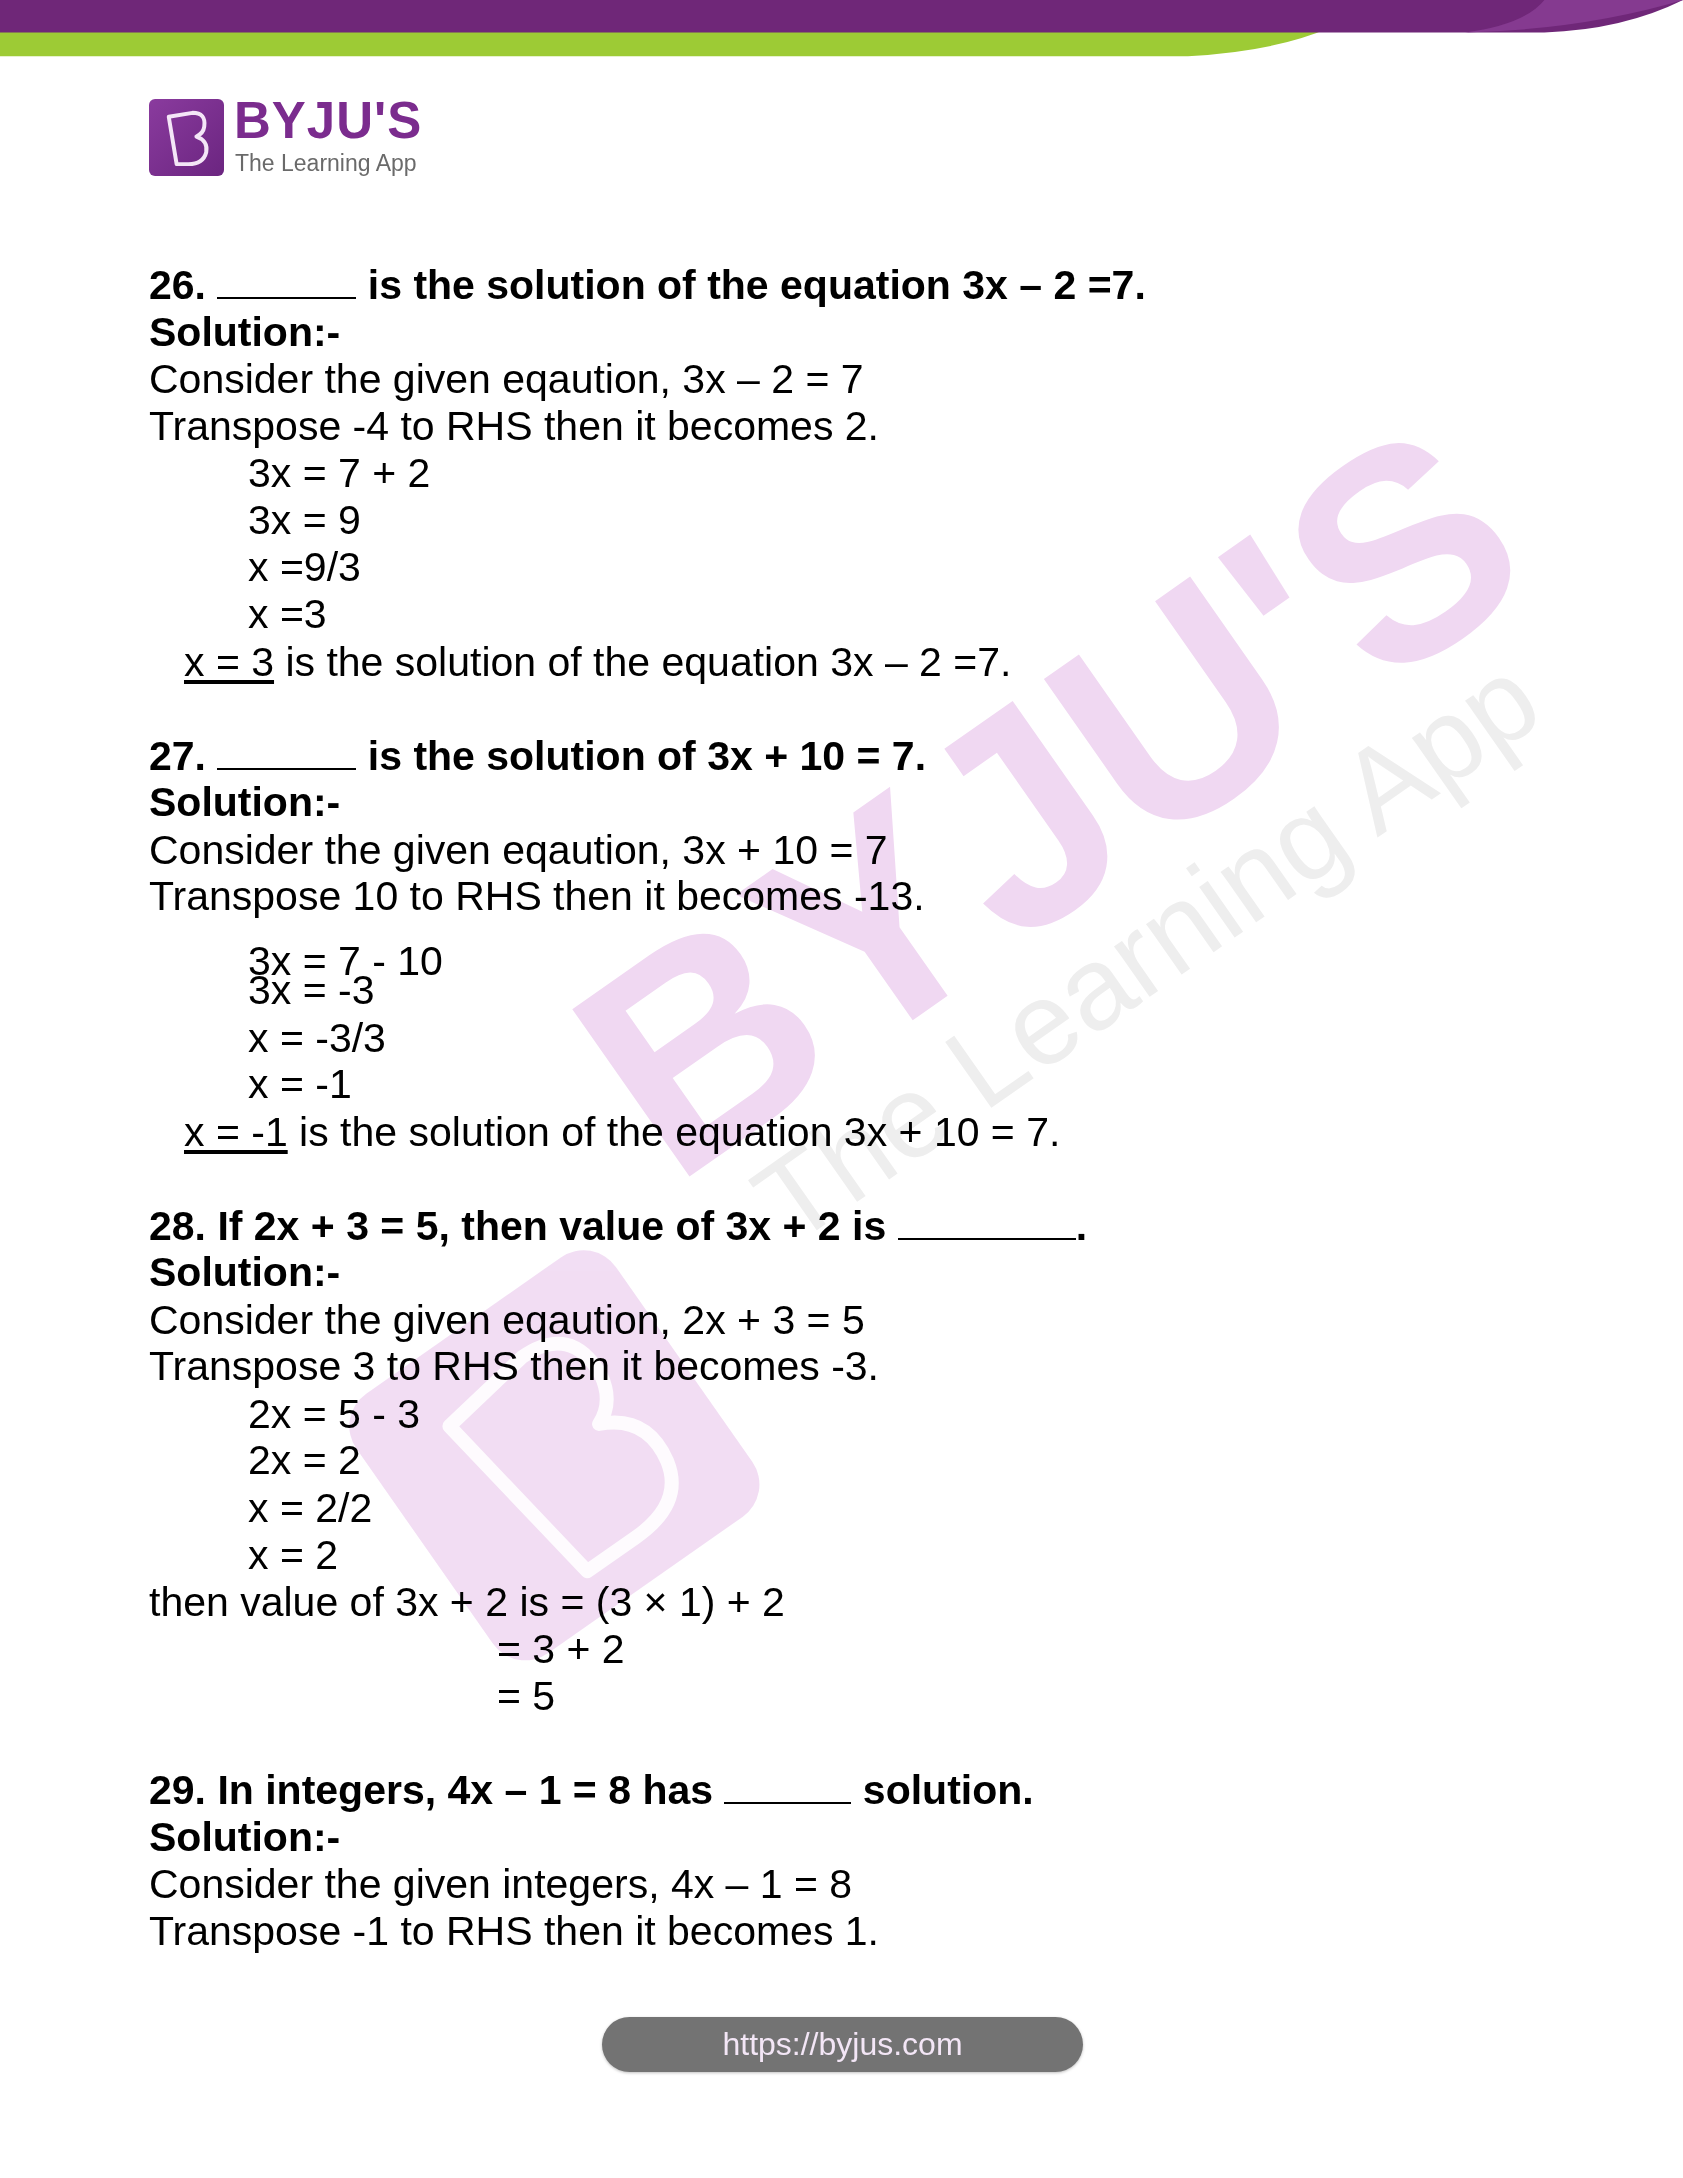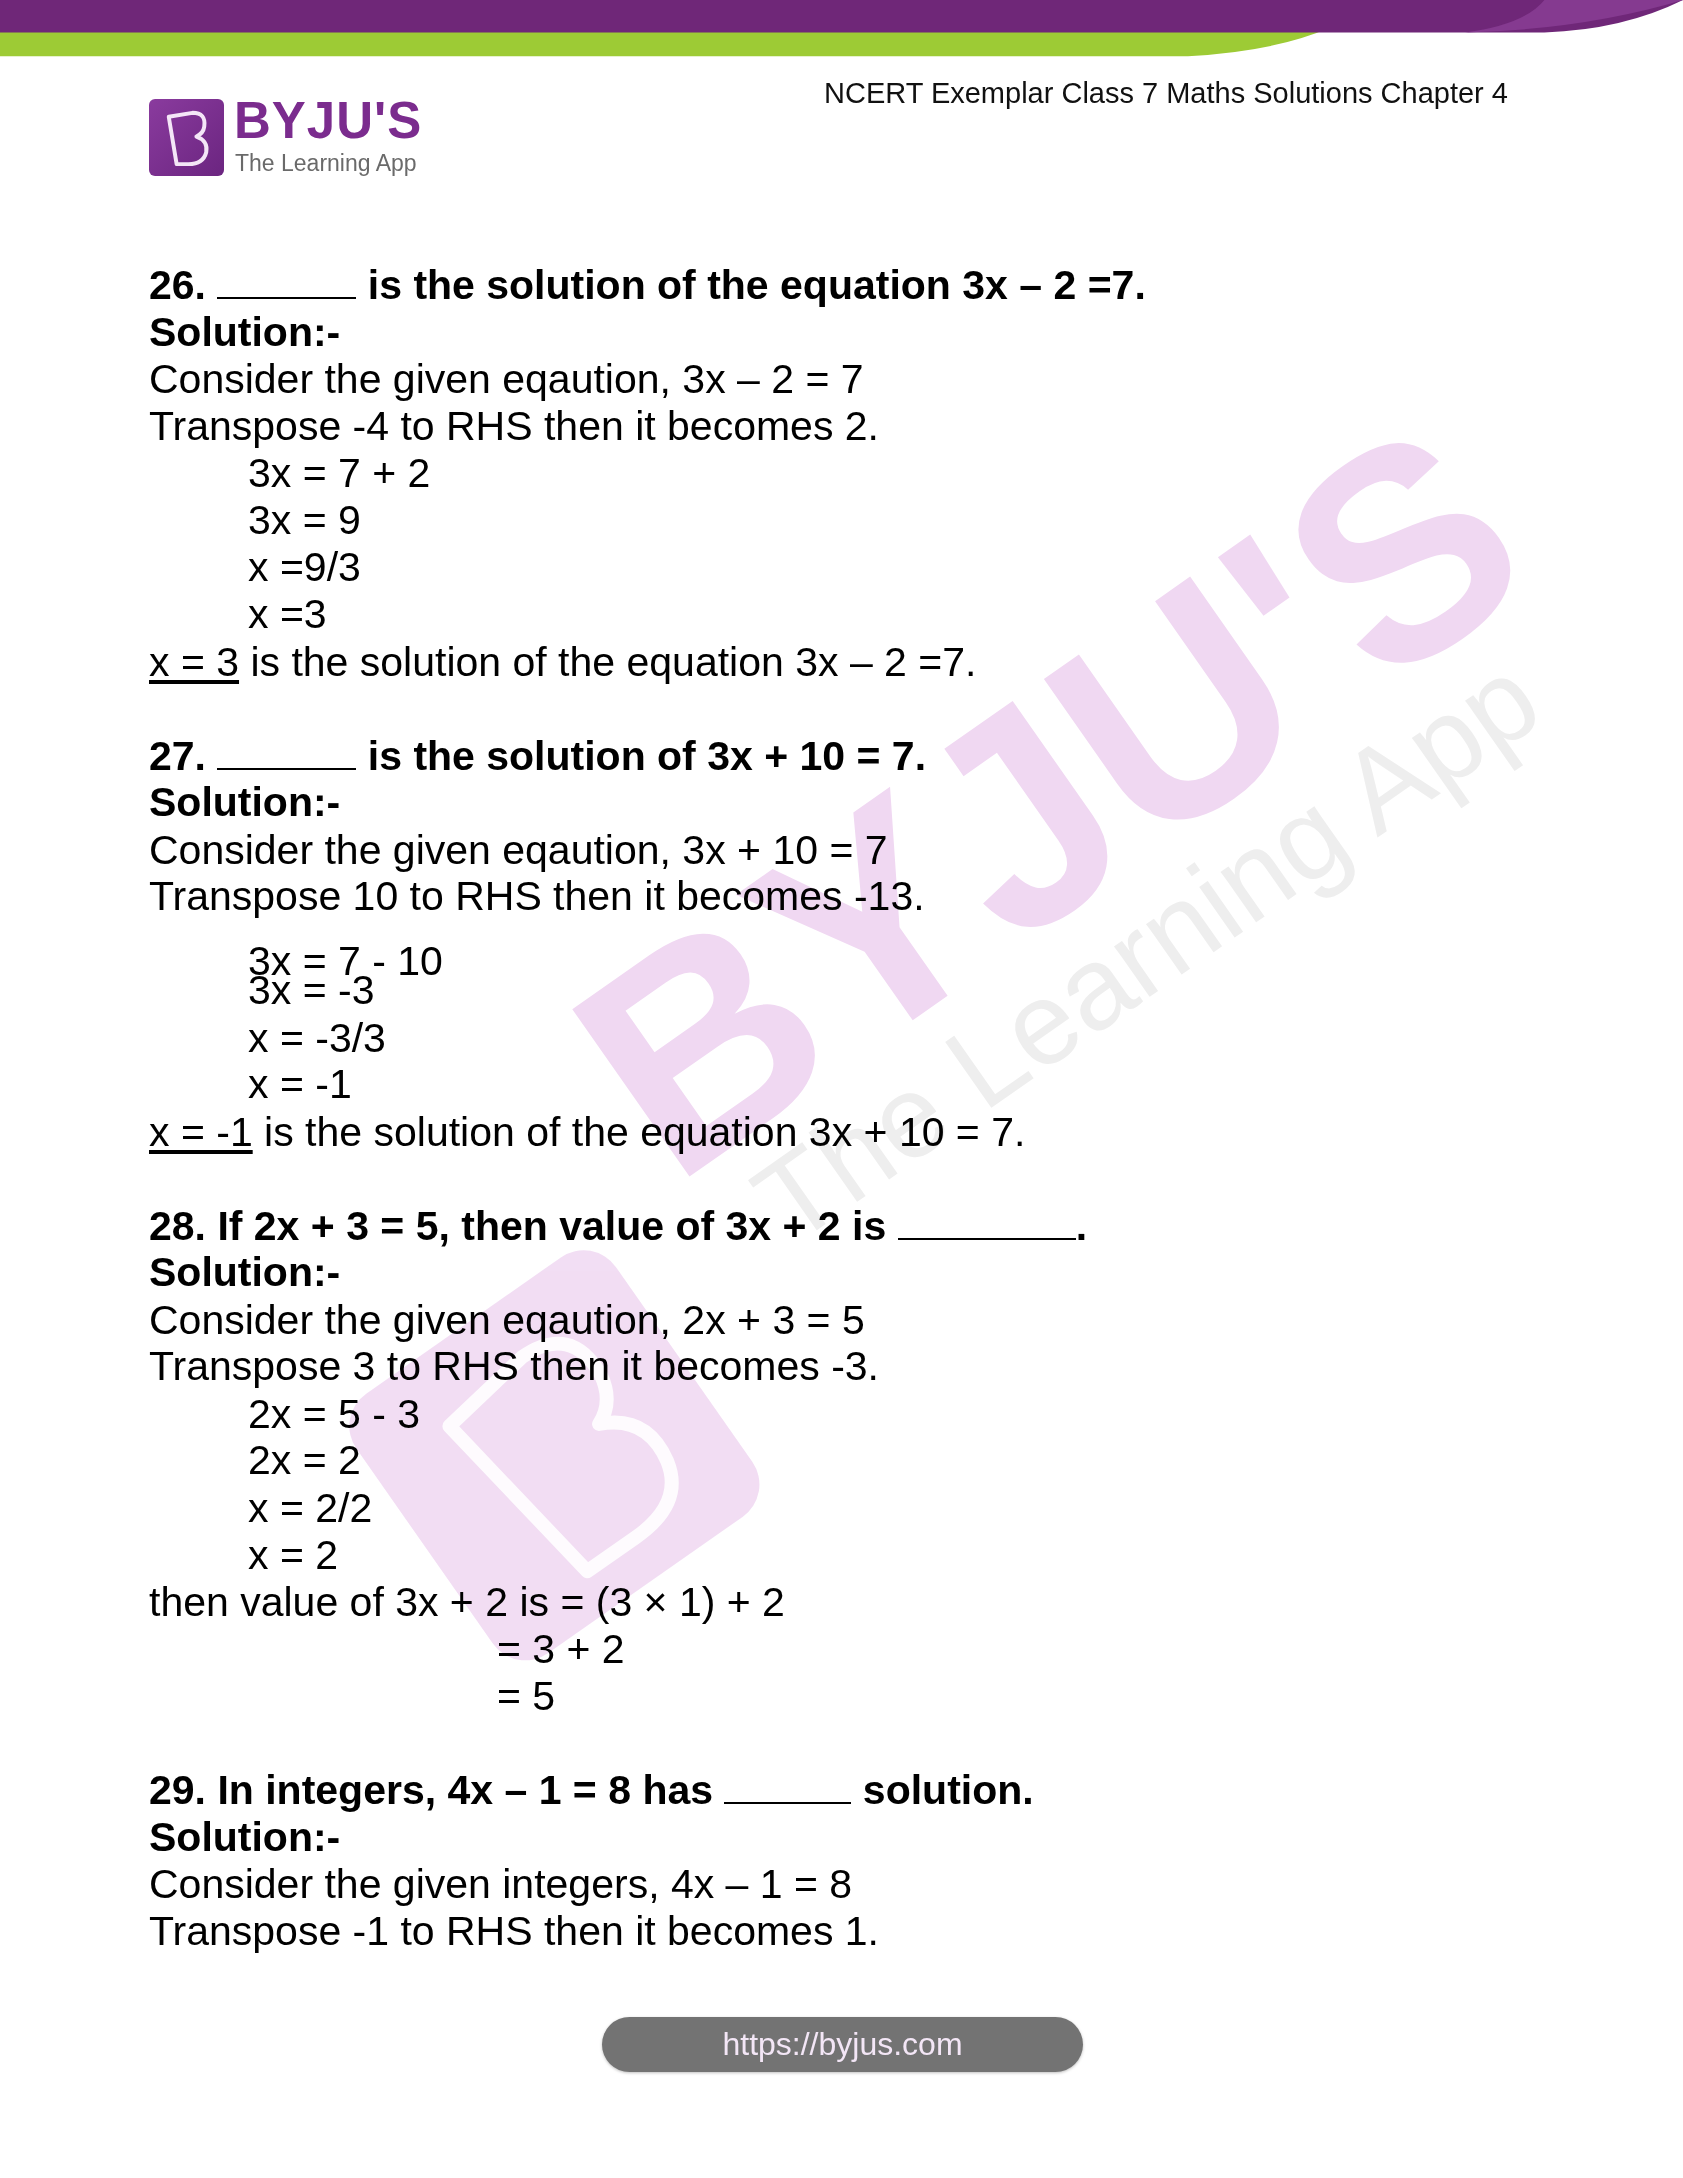--- a/index.html
+++ b/index.html
@@ -15,21 +15,21 @@
   .logo-tag { position:absolute; left:86px; top:51px; font-size:23px; color:#6a6a6a; white-space:nowrap; line-height:26px; }
   .doc-title { position:absolute; left:824px; top:73px; font-size:29px; line-height:41px; color:#111; }
   .doc-title div { white-space:nowrap; }
 
   .watermark { position:absolute; left:0; top:0; width:1683px; height:2178px; pointer-events:none; }
 
   .line { position:absolute; left:149px; font-size:41px; line-height:40px; white-space:pre; color:#000; }
   .line.bold { font-weight:bold; }
   .line.indent { left:248px; }
   .line.indent2 { left:497px; }
-  .u { text-decoration:underline; text-underline-offset:4px; }
+  .u { text-decoration:underline; text-underline-offset:4px;margin-left:35px; }
   .blank { display:inline-block; border-bottom:2px solid #000; height:28px; vertical-align:baseline; }
 
   .footer-pill { position:absolute; left:602px; top:2017px; width:481px; height:55px; border-radius:28px;
                  background:#737373; color:#f3e6f6; font-size:32px; line-height:55px; text-align:center;
                  box-shadow:0 1px 3px rgba(0,0,0,0.25); }
 </style>
 </head>
 <body>
 
 <svg class="band-svg" viewBox="0 0 1700 70" preserveAspectRatio="none">
@@ -42,21 +42,20 @@
   <div class="logo-square">
     <svg width="75" height="77" viewBox="0 0 76 78">
       <path d="M20 18 L44 14 Q58 14 56 28 Q55 35 48 38 Q60 42 58 54 Q55 66 40 66 L28 66 Z" fill="none" stroke="#f4e6f7" stroke-width="4" stroke-linejoin="round"></path>
     </svg>
   </div>
   <div class="logo-word">BYJU'S</div>
   <div class="logo-tag">The Learning App</div>
 </div>
 
 <div class="doc-title">
-  <div>NCERT Exemplar Class 7 Maths Solutions Chapter 4</div>
 </div>
 
 <svg class="watermark" viewBox="0 0 1700 2200">
   <g transform="translate(560 1470) rotate(-35)" opacity="0.85">
     <rect x="-160" y="-160" width="320" height="320" rx="40" fill="#f0d8f2"></rect>
     <path d="M-70 -85 L30 -100 Q90 -100 85 -40 Q80 -10 55 0 Q100 20 90 70 Q80 115 20 115 L-40 115 Z" fill="none" stroke="#ffffff" stroke-width="14" stroke-linejoin="round" opacity="0.9"></path>
   </g>
   <text transform="translate(680 1200) rotate(-35)" font-family="Liberation Sans, sans-serif" font-weight="bold" font-size="300" fill="#f0d8f2">BYJU'S</text>
   <text transform="translate(800 1260) rotate(-35)" font-family="Liberation Sans, sans-serif" font-size="118" fill="#eeeeee">The Learning App</text>
 </svg>

